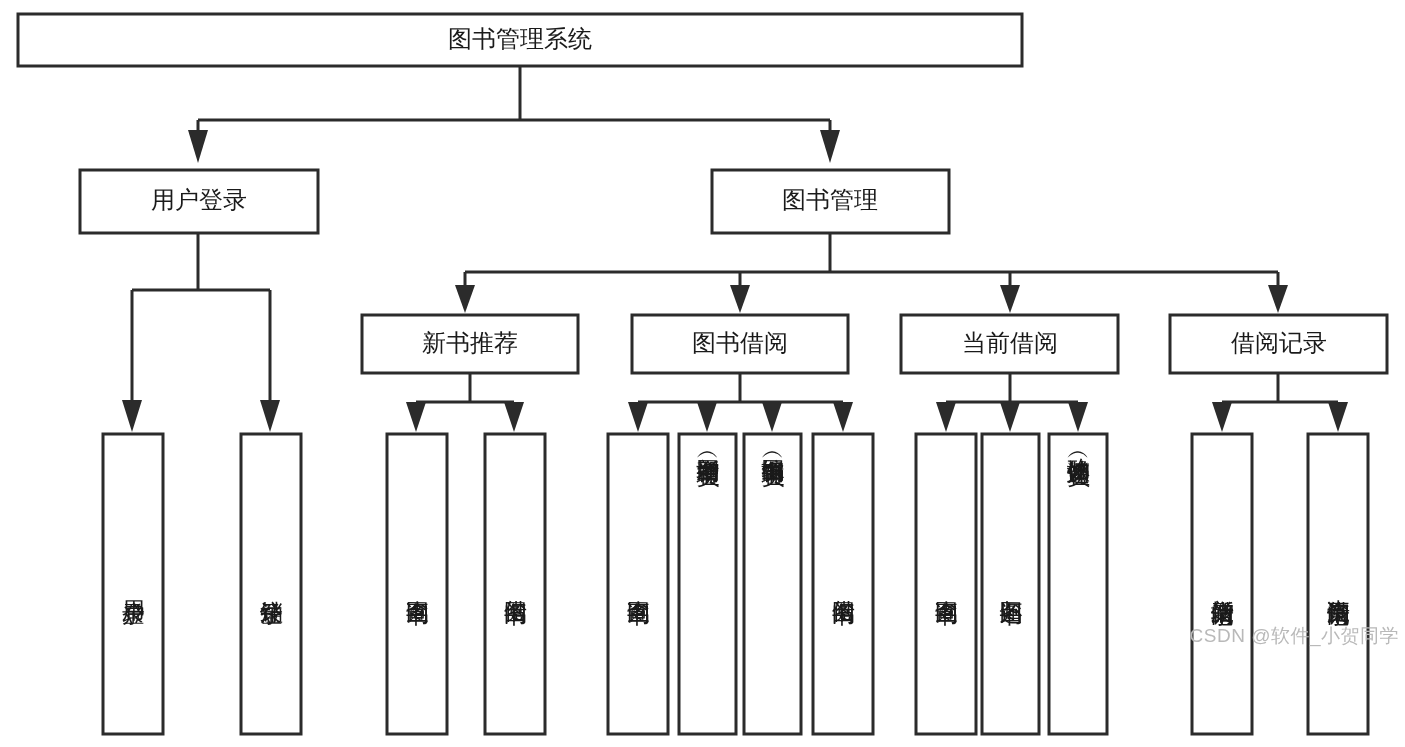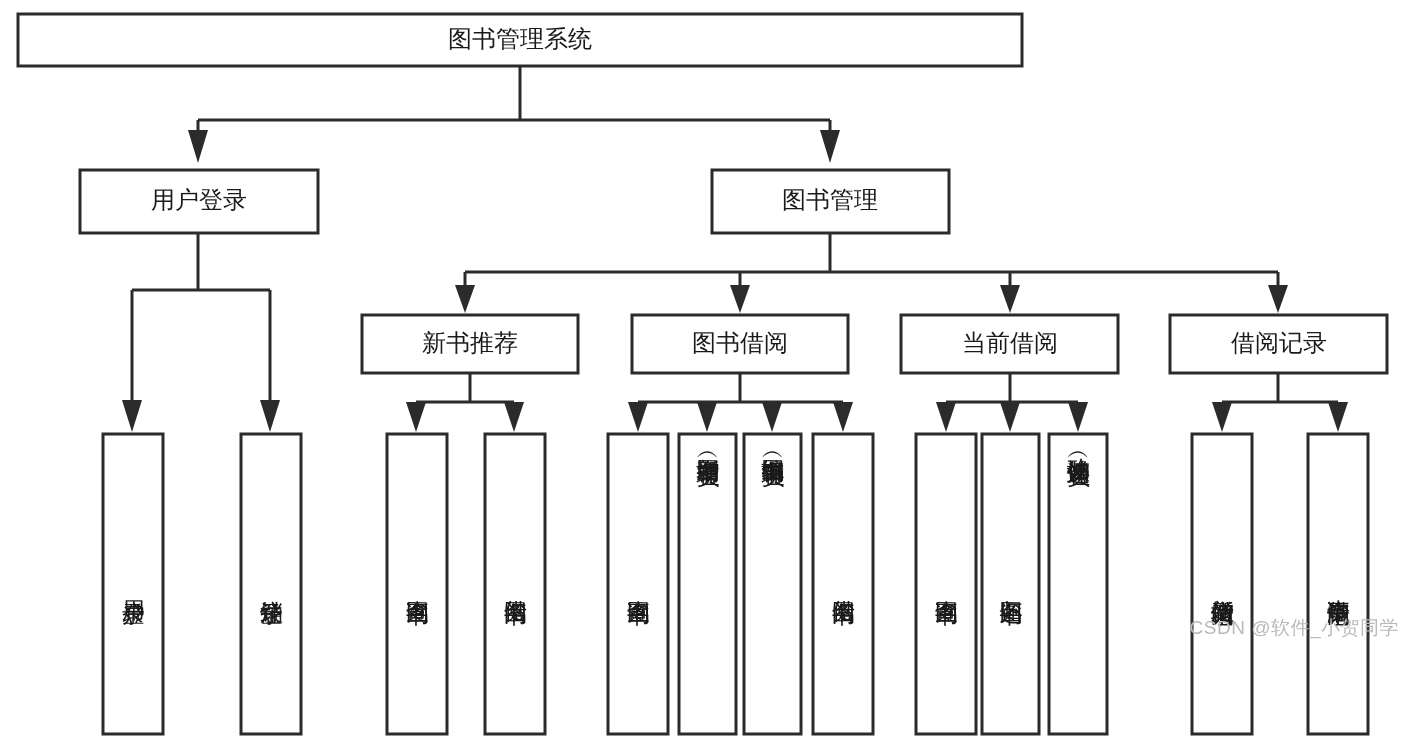--- a/index.html
+++ b/index.html
@@ -66,21 +66,21 @@
   }
   .vbox-wrap {
     position: absolute;
     display: flex;
     align-items: center;
     justify-content: center;
   }
   #watermark {
     position: absolute;
     right: 6px;
-    bottom: 20px;
+    bottom: 12px;
     font-family: "Liberation Sans", "DejaVu Sans", sans-serif;
     font-size: 19px;
     color: #b9b9b9;
     letter-spacing: 0.5px;
     user-select: none;
   }
 </style>
 </head>
 <body>
 

